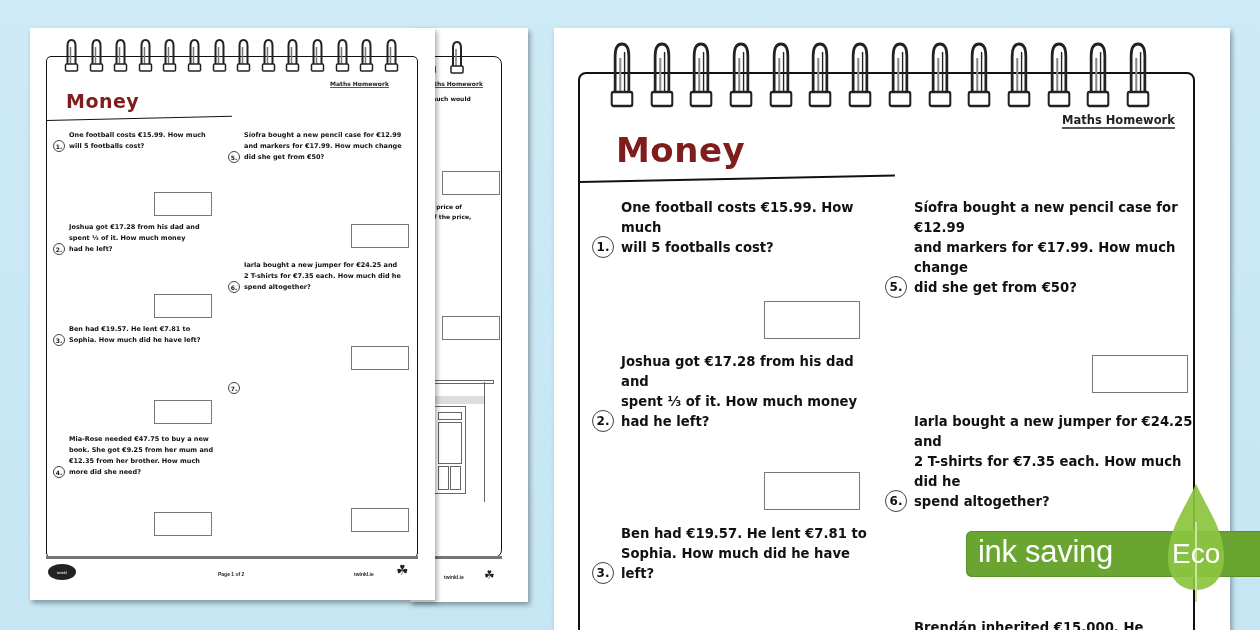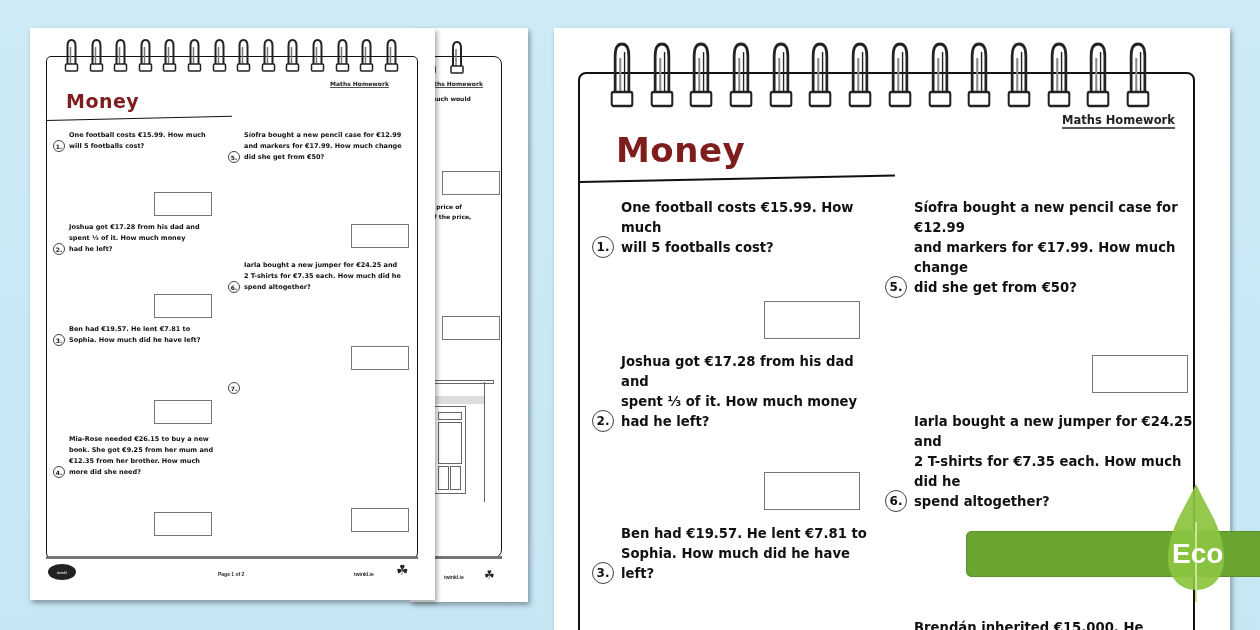--- a/index.html
+++ b/index.html
@@ -40,21 +40,21 @@
   
   #back-sheet { left:410px; top:28px; width:118px; height:574px; z-index:2; }
   #back-sheet .notebook { left:-220px; top:28px; width:310px; height:500px; border-width:1.5px; }
   .door { position:absolute; border:1.5px solid #666; }
 
   
   #eco-badge { position:absolute; left:966px; top:482px; width:300px; height:120px; z-index:10; }
   .eco-bar { position:absolute; left:0; top:49px; width:300px; height:46px; background:#6aa532; border-radius:6px 0 0 6px; box-shadow: inset 0 0 0 1px #5a9128; }
   .eco-label { position:absolute; left:12px; top:52px; font-size:31px; color:#fff; font-family:"Liberation Sans", sans-serif; letter-spacing:-0.3px; }
   .eco-leaf { position:absolute; left:200px; top:0; }
-  .eco-word { position:absolute; left:206px; top:56px; font-size:28px; font-weight:bold; color:#fff; font-family:"Liberation Sans", sans-serif; }
+  .eco-word { position:absolute; left:206px; top:56px; font-size:28px; font-weight:normal; color:#fff; font-family:"Liberation Sans", sans-serif; }
 </style>
 </head>
 <body>
 
 <div id="back-sheet" class="sheet">
   <div class="notebook"></div>
   <div class="rings" style="left:12px; top:12px; gap:14px;">
     <div class="ring">
       <svg width="14" height="34" viewBox="0 0 14 34">
           <path d="M3 32 V8 Q3 2 7 2 Q11 2 11 8 V32" fill="none" stroke="#222" stroke-width="2"></path>
@@ -217,21 +217,21 @@
     </div>
   <div class="answer-box" style="left:124px; top:266px; width:56px; height:22px;"></div>
   <div class="q" style="left:23px; top:296px; width:165px;">
       <span class="qnum">3.</span>
       <span class="qtext">Ben had €19.57. He lent €7.81 to
 Sophia. How much did he have left?</span>
     </div>
   <div class="answer-box" style="left:124px; top:372px; width:56px; height:22px;"></div>
   <div class="q" style="left:23px; top:406px; width:165px;">
       <span class="qnum">4.</span>
-      <span class="qtext">Mia-Rose needed €26.15 to buy a new
+      <span class="qtext">Mia-Rose needed €47.75 to buy a new
 book. She got €9.25 from her mum and
 €12.35 from her brother. How much
 more did she need?</span>
     </div>
   <div class="answer-box" style="left:124px; top:484px; width:56px; height:22px;"></div>
 
   <div class="q" style="left:198px; top:102px; width:185px;">
       <span class="qnum">5.</span>
       <span class="qtext">Síofra bought a new pencil case for €12.99
 and markers for €17.99. How much change
@@ -415,20 +415,21 @@
   <div class="q" style="left:331px; top:590px; width:310px;">
       <span class="qnum">7.</span>
       <span class="qtext">Brendán inherited €15,000. He bought a
 new car for €7,595 and gave €2,675 to a
 local charity. How much had he left?</span>
     </div>
 </div>
 
 <div id="eco-badge">
   <div class="eco-bar"></div>
+  <span class="eco-label">ink saving</span>
   <div class="eco-leaf">
     <svg width="60" height="120" viewBox="0 0 60 120">
       <path d="M30 2 C42 28 58 48 58 76 C58 96 46 108 30 108 C14 108 2 96 2 76 C2 48 18 28 30 2 Z" fill="#8cc43f" opacity="0.92"></path>
       <path d="M30 40 V120" stroke="#c9e59a" stroke-width="2"></path>
     </svg>
   </div>
   <span class="eco-word">Eco</span>
 </div>
 
 </body></html>

